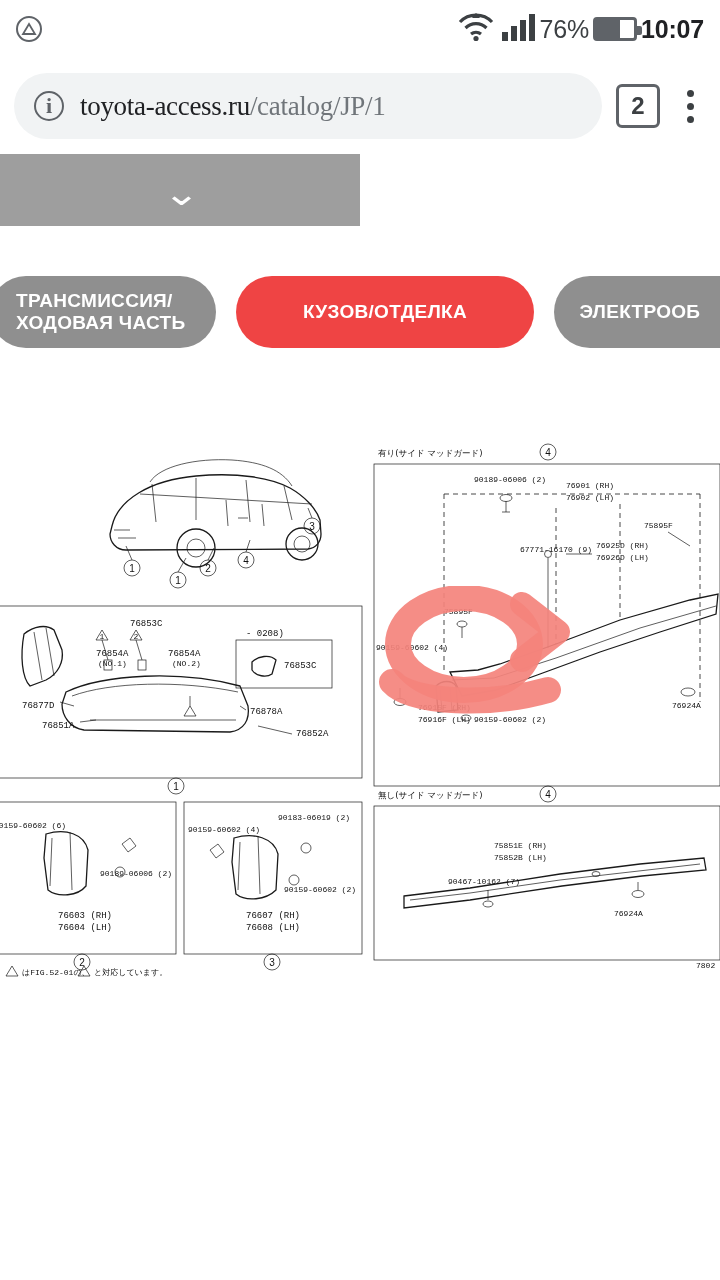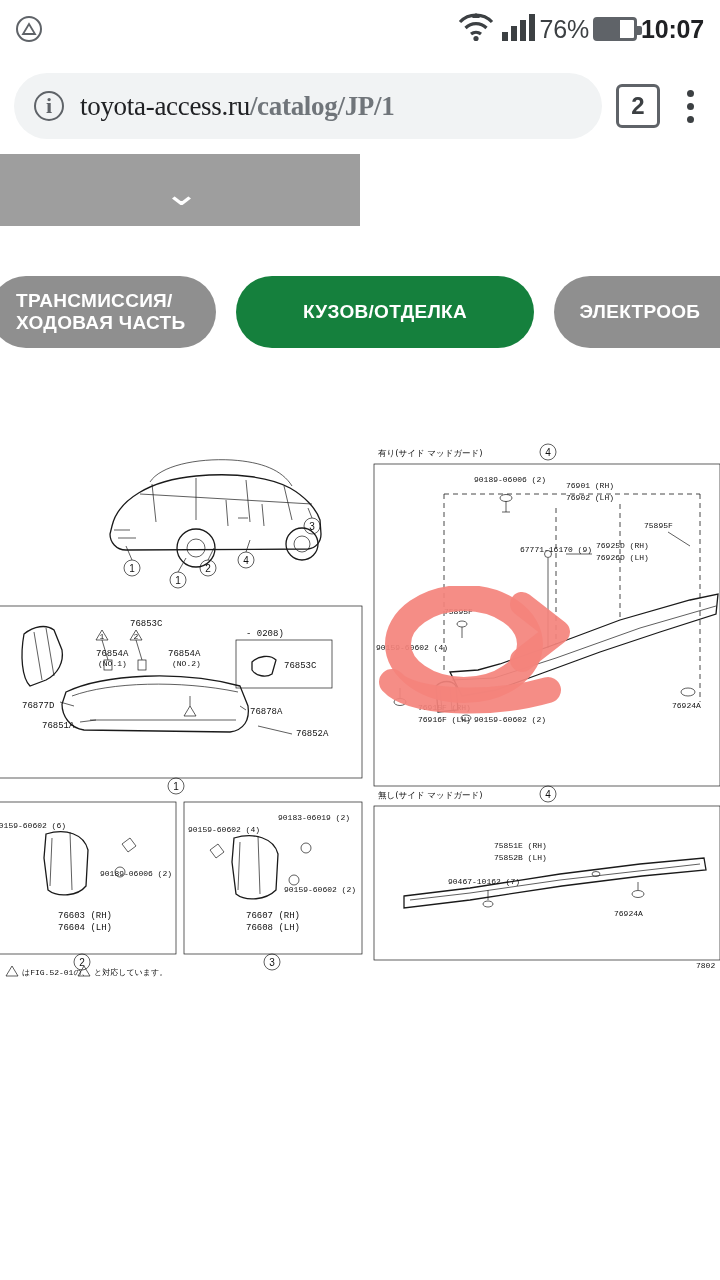--- a/index.html
+++ b/index.html
@@ -77,21 +77,21 @@
     flex: 0 0 auto;
   }
   .url-text {
     font-size: 27px;
     color: #202124;
     white-space: nowrap;
     font-family: "Liberation Serif", serif;
     letter-spacing: -0.3px;
   }
   .url-text .host { color: #202124; font-family: Liberation Serif, serif; }
-  .url-text .path { color: #70757a; font-weight: bold; }
+  .url-text .path { color: #70757a; }
   .tab-count {
     flex: 0 0 auto;
     width: 44px; height: 44px;
     border: 3px solid #5f6368; border-radius: 6px;
     display: flex; align-items: center; justify-content: center;
     font-size: 24px; color: #3c4043; font-weight: 600;
   }
   .menu-dots {
     flex: 0 0 auto;
     width: 32px; height: 48px;
@@ -138,21 +138,21 @@
     justify-content: center;
     color: #ffffff;
     font-size: 19px;
     font-weight: bold;
     letter-spacing: 0.3px;
     padding: 0 26px;
     white-space: pre-line;
     line-height: 1.15;
   }
   .tab-grey { background: #8f8f8f; }
-  .tab-red  { background: #15803d; }
+  .tab-red  { background: #ef4444; }
   .tab-left  { margin-left: -16px; width: 240px; justify-content: flex-start; }
   .tab-mid   { width: 316px; }
   .tab-right { width: 240px; justify-content: flex-start; margin-right: -60px; }
 
   
   .diagram {
     position: relative;
     margin-top: 86px;
     width: 720px;
     height: 560px;

